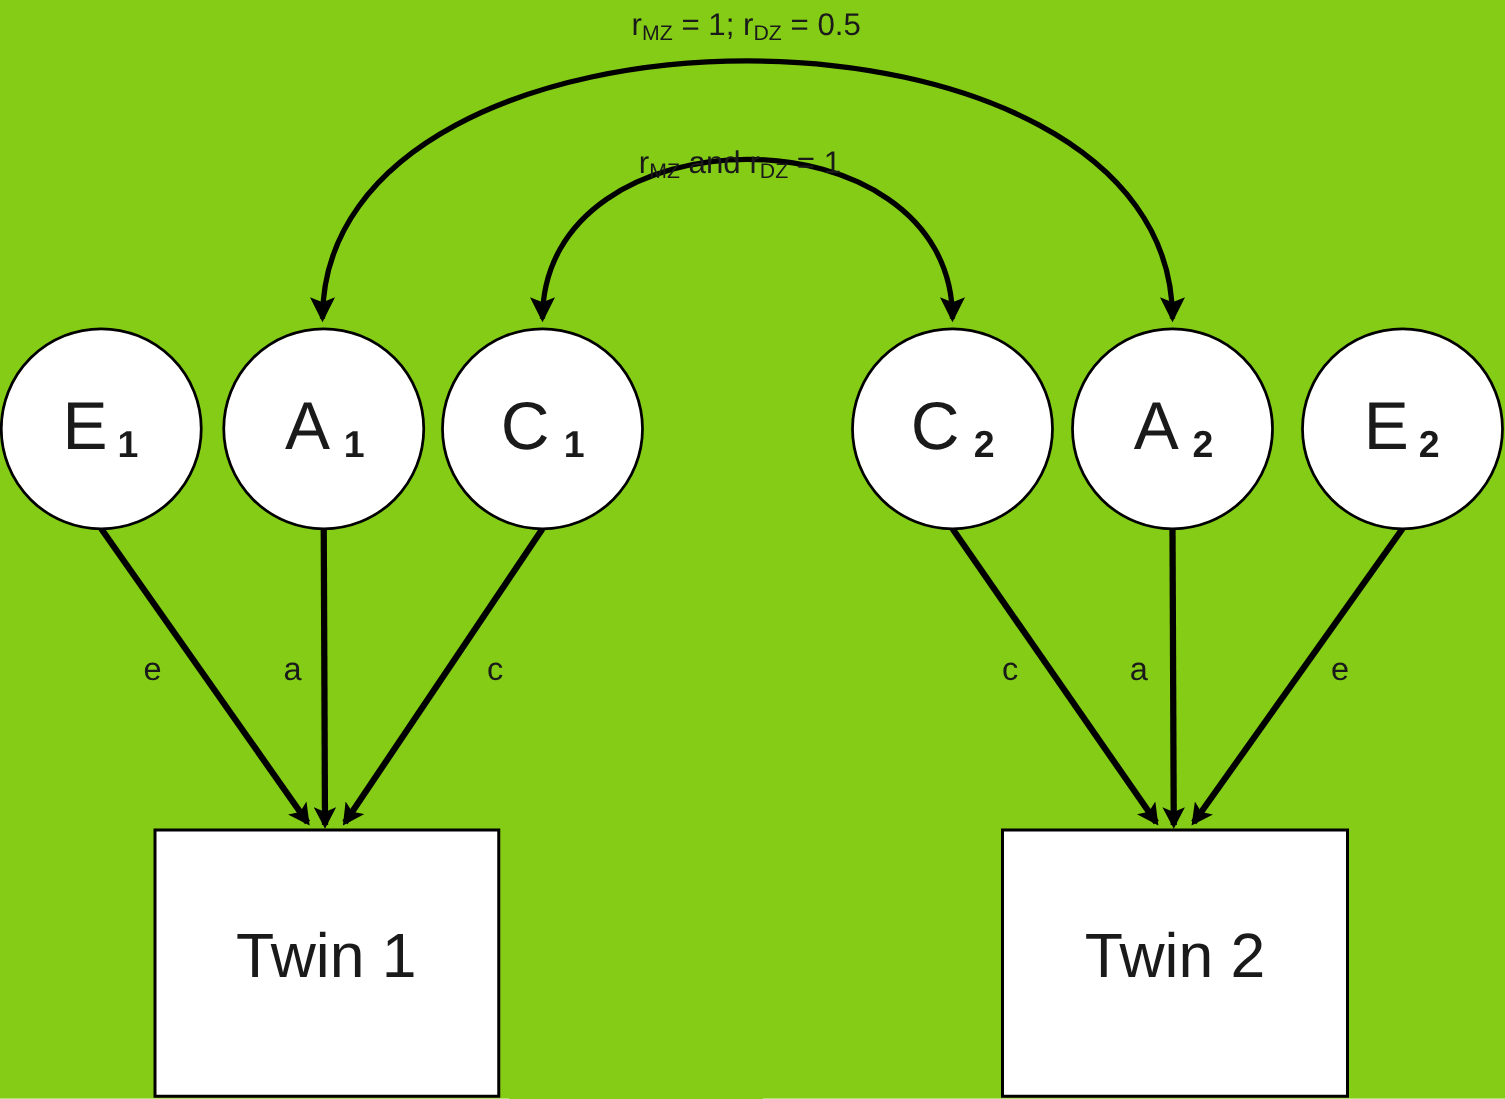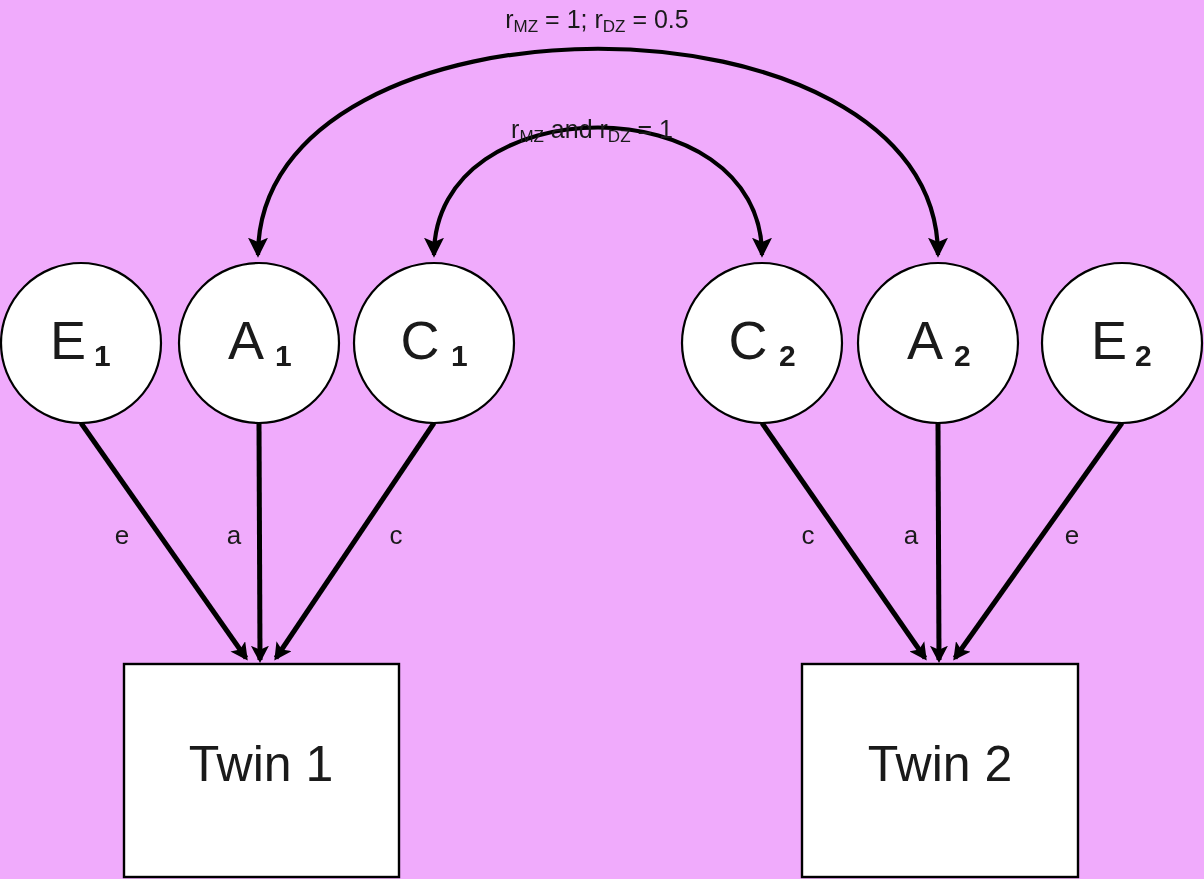--- a/index.html
+++ b/index.html
@@ -4,21 +4,21 @@
 <style>
   html, body {
     margin: 0;
     padding: 0;
     background: #ffffff;
   }
   #diagram-root {
     position: relative;
     width: 1204px;
     height: 879px;
-    background: #f0abfc;
+    background: #84cc16;
     font-family: "Liberation Sans", sans-serif;
     overflow: hidden;
   }
   svg.canvas {
     display: block;
     width: 1204px;
     height: 879px;
   }
   .node-circle {
     fill: #ffffff;

